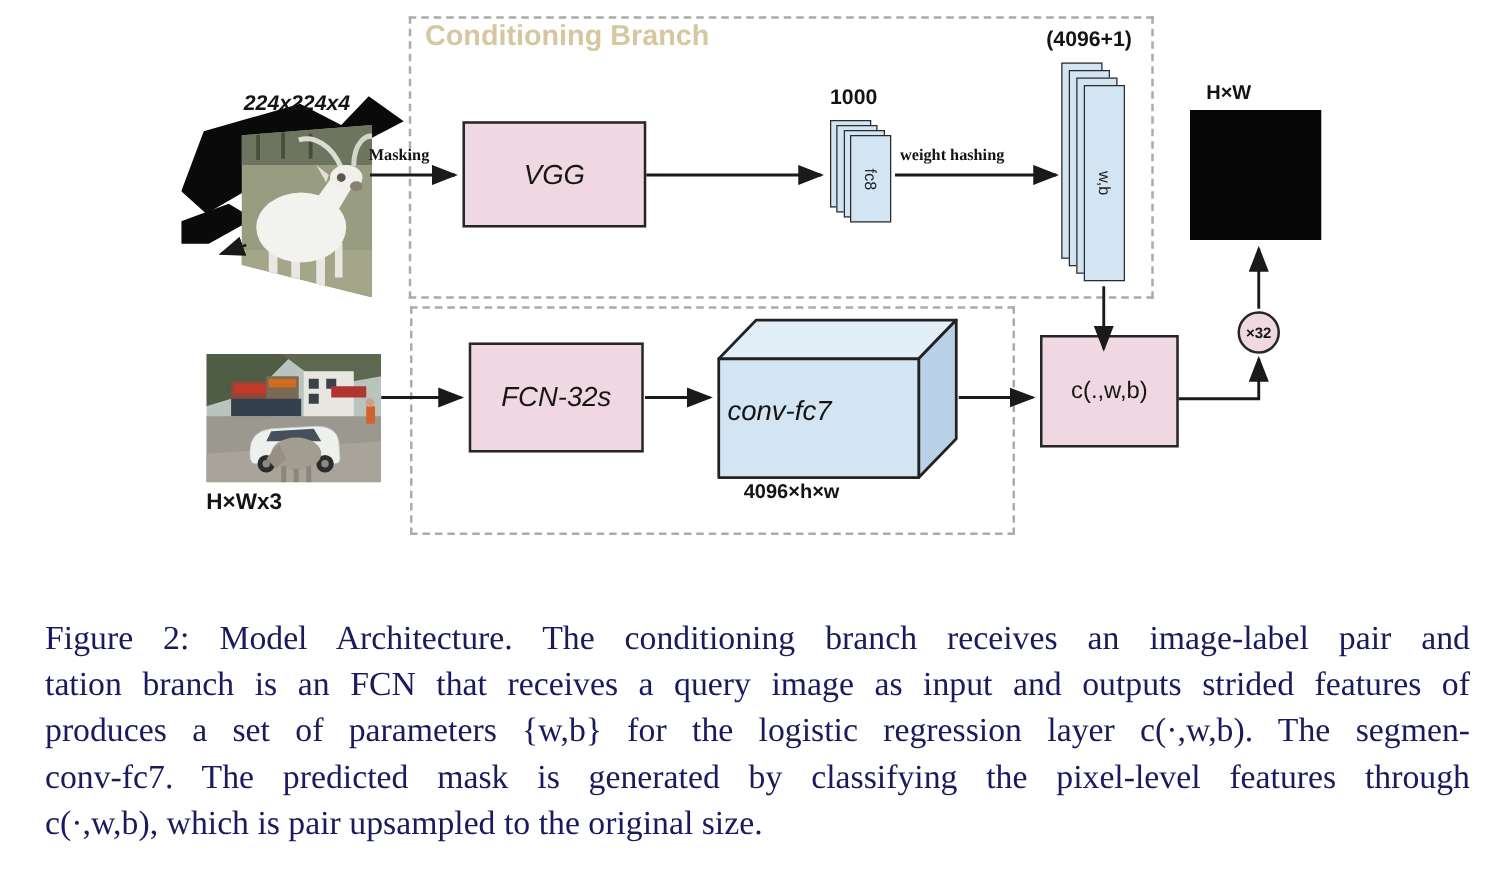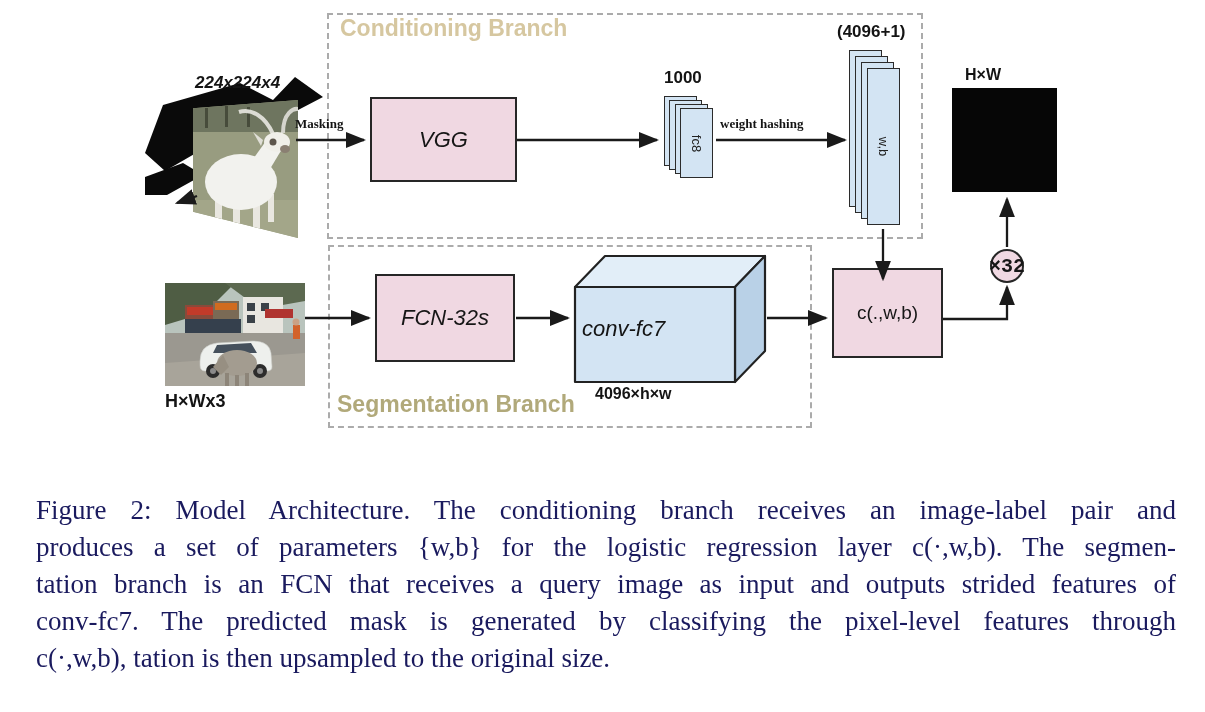--- a/index.html
+++ b/index.html
@@ -113,21 +113,21 @@
   <div class="pinkbox" style="left:370px;top:97px;width:147px;height:85px;">
     <span class="boxtext">VGG</span>
   </div>
   <div class="pinkbox" style="left:375px;top:274px;width:140px;height:88px;">
     <span class="boxtext">FCN-32s</span>
   </div>
   <div class="pinkbox" style="left:832px;top:268px;width:111px;height:90px;">
     <span style="font-size:19px;">c(.,w,b)</span>
   </div>
   <div class="pinkbox circle" style="left:990px;top:249px;width:34px;height:34px;border-width:2px;">
-    <span style="font-size:20px;font-weight:600;font-family:Liberation Mono, monospace;">×32</span>
+    <span style="font-size:12px;font-weight:600;">×32</span>
   </div>
 
   <div class="card" style="left:664px;top:96px;width:33px;height:70px;"></div>
   <div class="card" style="left:669px;top:100px;width:33px;height:70px;"></div>
   <div class="card" style="left:675px;top:104px;width:33px;height:70px;"></div>
   <div class="card" style="left:680px;top:108px;width:33px;height:70px;"></div>
   <div class="cardlabel" style="left:680px;top:108px;width:33px;height:70px;">
     <span>fc8</span>
   </div>
 
@@ -158,33 +158,32 @@
       <path d="M305,318 H369" marker-end="url(#ah)"></path>
       <path d="M516,318 H568" marker-end="url(#ah)"></path>
       <path d="M767,318 H826" marker-end="url(#ah)"></path>
       <path d="M943,319 L1007,319 L1007,287" marker-end="url(#ah)"></path>
       <path d="M1007,247 V199" marker-end="url(#ah)"></path>
       <path d="M197,196 L177,203" marker-end="url(#ah)"></path>
     </g>
   </svg>
 
   <div class="branch-title cond-title" style="left:340px;top:15px;">Conditioning Branch</div>
-  <div class="branch-title seg-title" style="left:337px;top:391px;">Segmentation Branch</div>
 
   <div class="lbl dim" style="left:195px;top:73px;width:110px;font-style:italic;">224x224x4</div>
   <div class="lbl small" style="left:295px;top:116px;width:70px;">Masking</div>
   <div class="lbl dim" style="left:664px;top:68px;width:52px;">1000</div>
   <div class="lbl small" style="left:720px;top:116px;width:122px;">weight hashing</div>
   <div class="lbl dim" style="left:837px;top:22px;width:80px;">(4096+1)</div>
   <div class="lbl dim" style="left:965px;top:66px;width:80px;font-size:16px;">H×W</div>
   <div class="lbl dim" style="left:165px;top:391px;width:150px;font-size:18px;">H×Wx3</div>
   <div class="lbl boxtext" style="left:582px;top:316px;width:140px;">conv-fc7</div>
   <div class="lbl dim" style="left:595px;top:385px;width:125px;font-size:16px;">4096×h×w</div>
 
   <div id="caption">
     <div class="cap-line">Figure 2: Model Architecture. The conditioning branch receives an image-label pair and</div>
+    <div class="cap-line">tation branch is an FCN that receives a query image as input and outputs strided features of</div>
     <div class="cap-line">produces a set of parameters {w,b} for the logistic regression layer c(·,w,b). The segmen-</div>
-    <div class="cap-line">tation branch is an FCN that receives a query image as input and outputs strided features of</div>
     <div class="cap-line">conv-fc7. The predicted mask is generated by classifying the pixel-level features through</div>
-    <div class="cap-line">c(·,w,b), tation is then upsampled to the original size.</div>
+    <div class="cap-line">c(·,w,b), which is pair upsampled to the original size.</div>
   </div>
 
 </div>
 
 </body></html>

